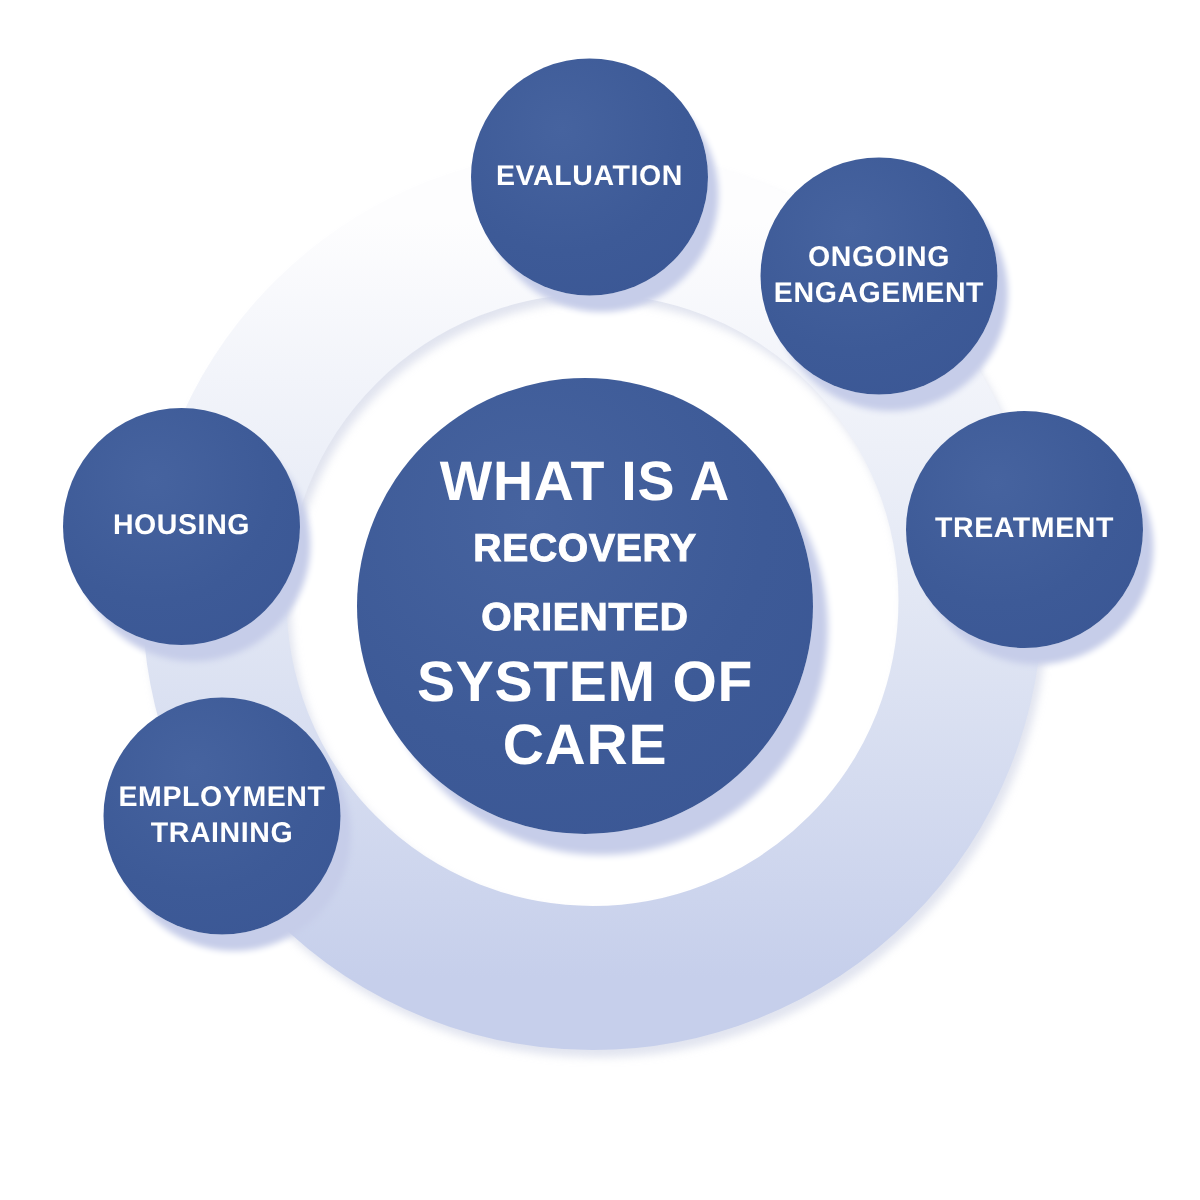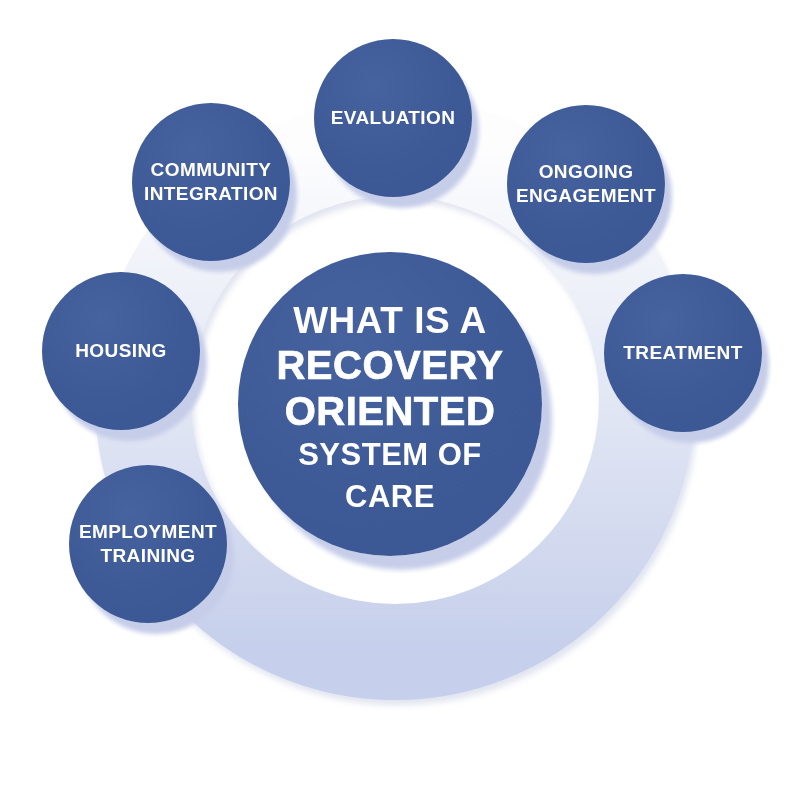--- a/index.html
+++ b/index.html
@@ -48,22 +48,22 @@
     left: 238px;
     top: 252px;
     box-shadow: 11px 15px 5px -1px #c6cde9;
     flex-direction: column;
   }
   .center-circle .c-line {
     display: block;
     letter-spacing: 0.5px;
   }
   .c-size-med   { font-size: 37px; font-weight: 700; line-height: 43px; }
-  .c-size-big   { font-size: 40px; font-weight: 800; line-height: 46px; -webkit-text-stroke: 0.7px #ffffff; }
-  .c-size-med2  { font-size: 31px; font-weight: 700; line-height: 42px; }
+  .c-size-big   { font-size: 26px; font-weight: 800; line-height: 46px; -webkit-text-stroke: 0.7px #ffffff; }
+  .c-size-med2  { font-size: 38px; font-weight: 700; line-height: 42px; }
   .center-text-block { padding-top: 8px; }
 
   
   .pos-evaluation            { left: 314px; top: 39px;  }
   .pos-ongoing-engagement    { left: 507px; top: 105px; justify-content: center; }
   .pos-treatment             { left: 604px; top: 274px; }
   .pos-cross-system          { left: 573px; top: 467px; }
   .pos-prevention            { left: 426px; top: 597px; }
   .pos-peer-support          { left: 209px; top: 597px; }
   .pos-employment-training   { left: 69px;  top: 465px; }
@@ -104,24 +104,20 @@
 
   <div class="circle satellite pos-employment-training">
     <span class="label">EMPLOYMENT
 TRAINING</span>
   </div>
 
   <div class="circle satellite pos-housing">
     <span class="label">HOUSING</span>
   </div>
 
-  <div class="circle satellite pos-community-integration">
-    <span class="label">COMMUNITY
-INTEGRATION</span>
-  </div>
 
   <div class="circle center-circle">
     <div class="center-text-block">
       <span class="c-line c-size-med">WHAT IS A</span>
       <span class="c-line c-size-big">RECOVERY</span>
       <span class="c-line c-size-big">ORIENTED</span>
       <span class="c-line c-size-med2">SYSTEM OF</span>
       <span class="c-line c-size-med2">CARE</span>
     </div>
   </div>

